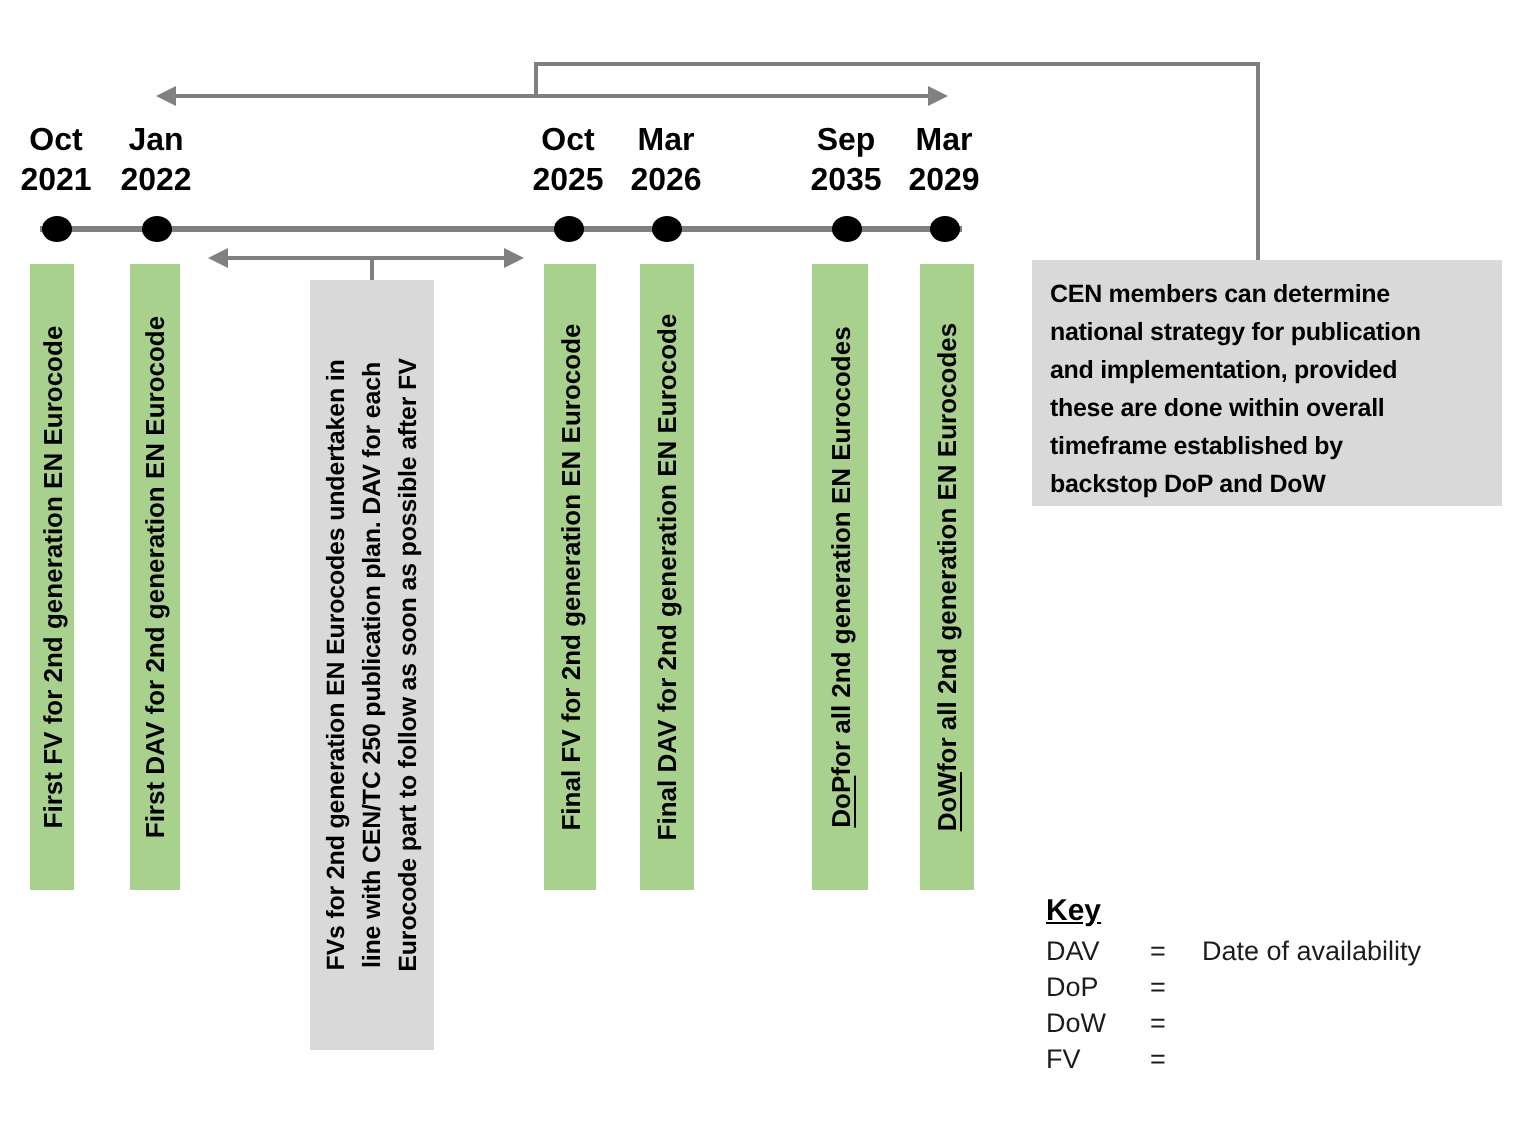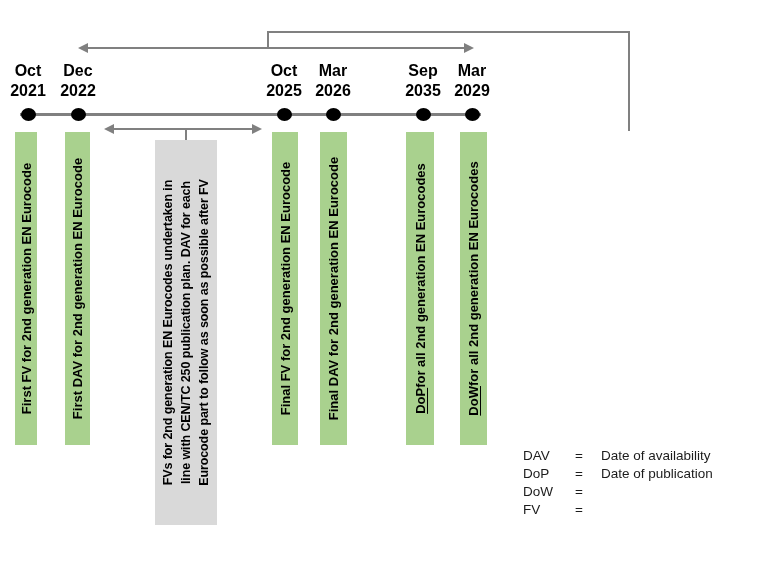--- a/index.html
+++ b/index.html
@@ -66,21 +66,21 @@
       <div class="dot" style="left: 326px;"></div>
       <div class="dot" style="left: 416px;"></div>
       <div class="dot" style="left: 465px;"></div>
     </div>
   <div id="date-labels">
       <div class="date-label" style="left: 0px;">
         <div>Oct</div>
         <div>2021</div>
       </div>
       <div class="date-label" style="left: 50px;">
-        <div>Dec</div>
+        <div>Jan</div>
         <div>2022</div>
       </div>
       <div class="date-label" style="left: 256px;">
         <div>Oct</div>
         <div>2025</div>
       </div>
       <div class="date-label" style="left: 305px;">
         <div>Mar</div>
         <div>2026</div>
       </div>
@@ -119,32 +119,38 @@
         <div class="vtext" style="height: 27px;"><u>DoW</u> for all 2nd generation EN Eurocodes</div>
       </div>
     </div>
 
   <div class="note-box">
     <div class="vtext">FVs for 2nd generation EN Eurocodes undertaken in
 line with CEN/TC 250 publication plan. DAV for each
 Eurocode part to follow as soon as possible after FV</div>
   </div>
 
+  <div class="cen-box">CEN members can determine
+national strategy for publication
+and implementation, provided
+these are done within overall
+timeframe established by
+backstop DoP and DoW</div>
 
   <div class="key">
+    <div class="key-title">Key</div>
     <div id="key-rows">
         <div class="key-row">
           <span>DAV</span>
           <span>=</span>
           <span>Date of availability</span>
         </div>
         <div class="key-row">
           <span>DoP</span>
           <span>=</span>
-          <span>Date of publication</span>
         </div>
         <div class="key-row">
           <span>DoW</span>
           <span>=</span>
         </div>
         <div class="key-row">
           <span>FV</span>
           <span>=</span>
         </div>
       </div>

